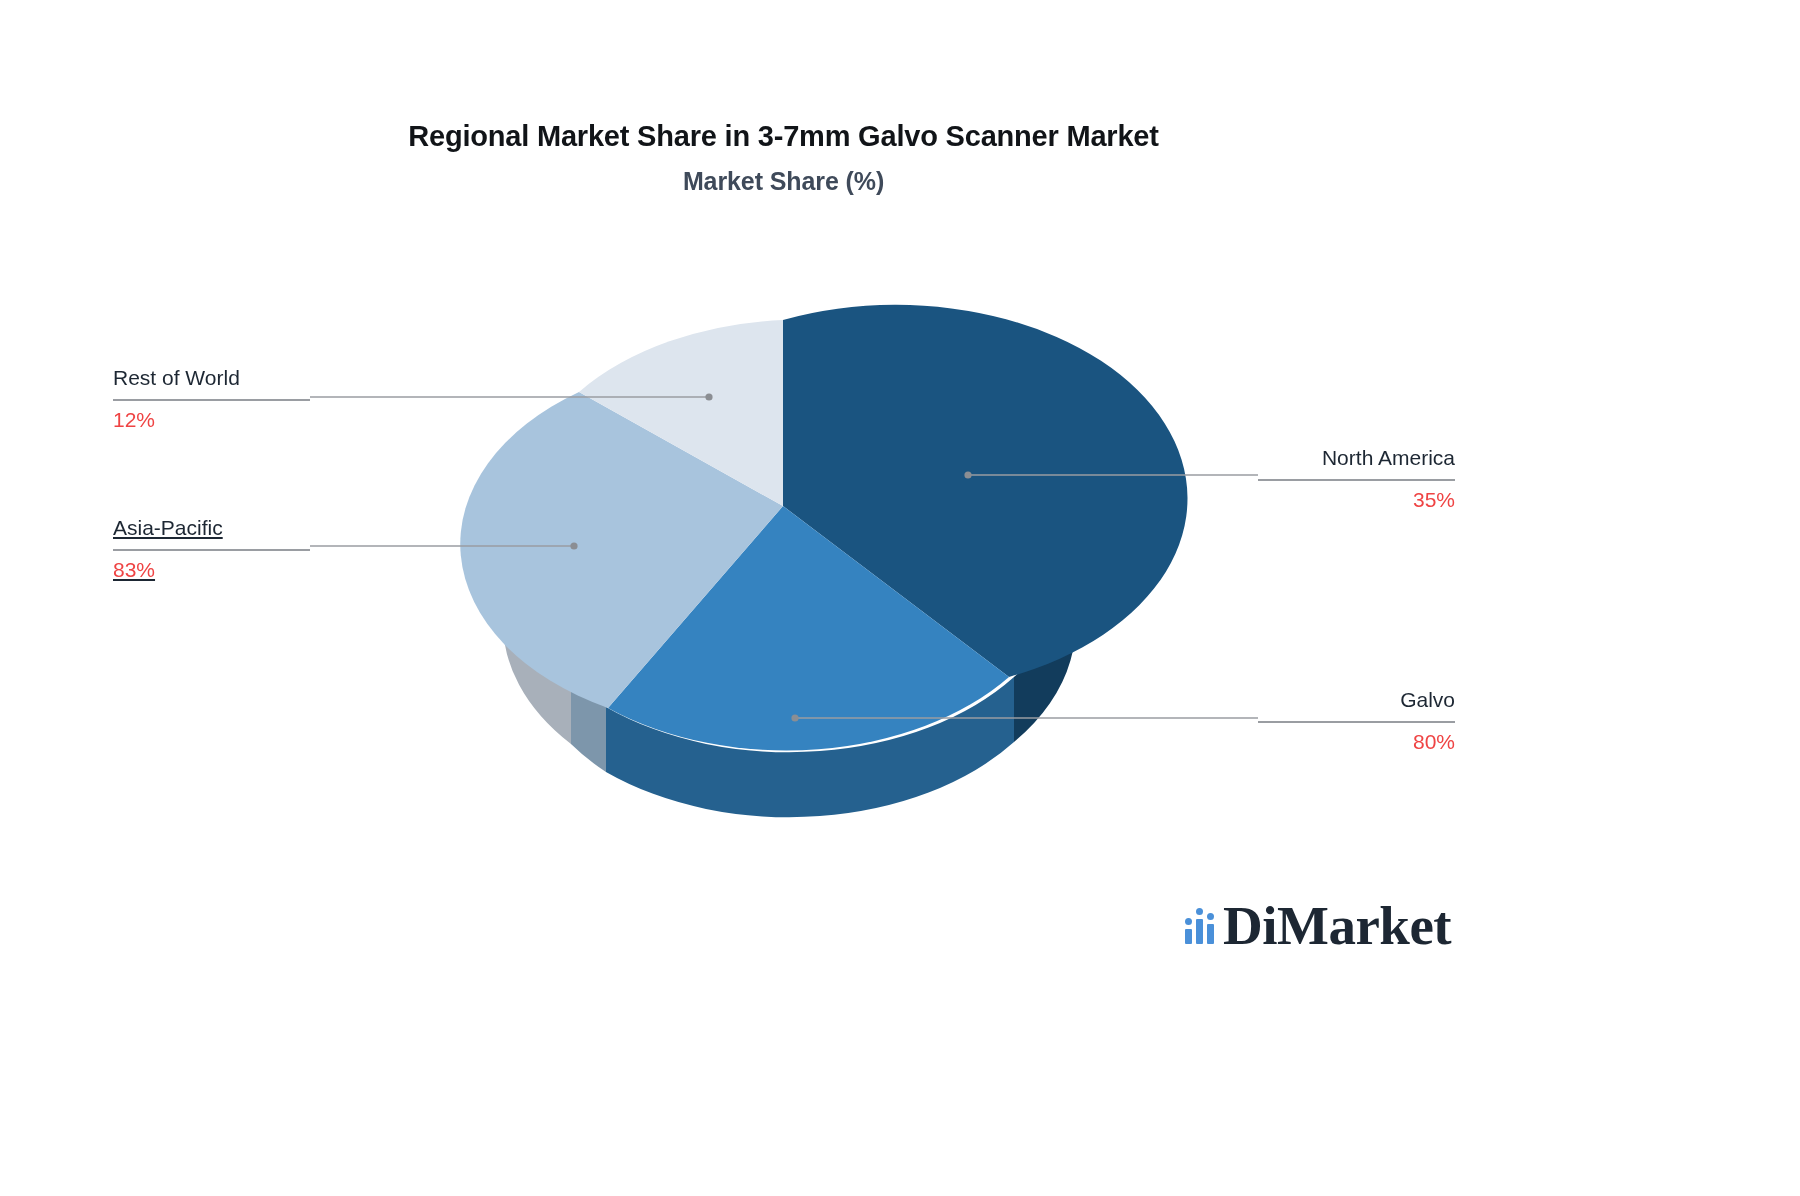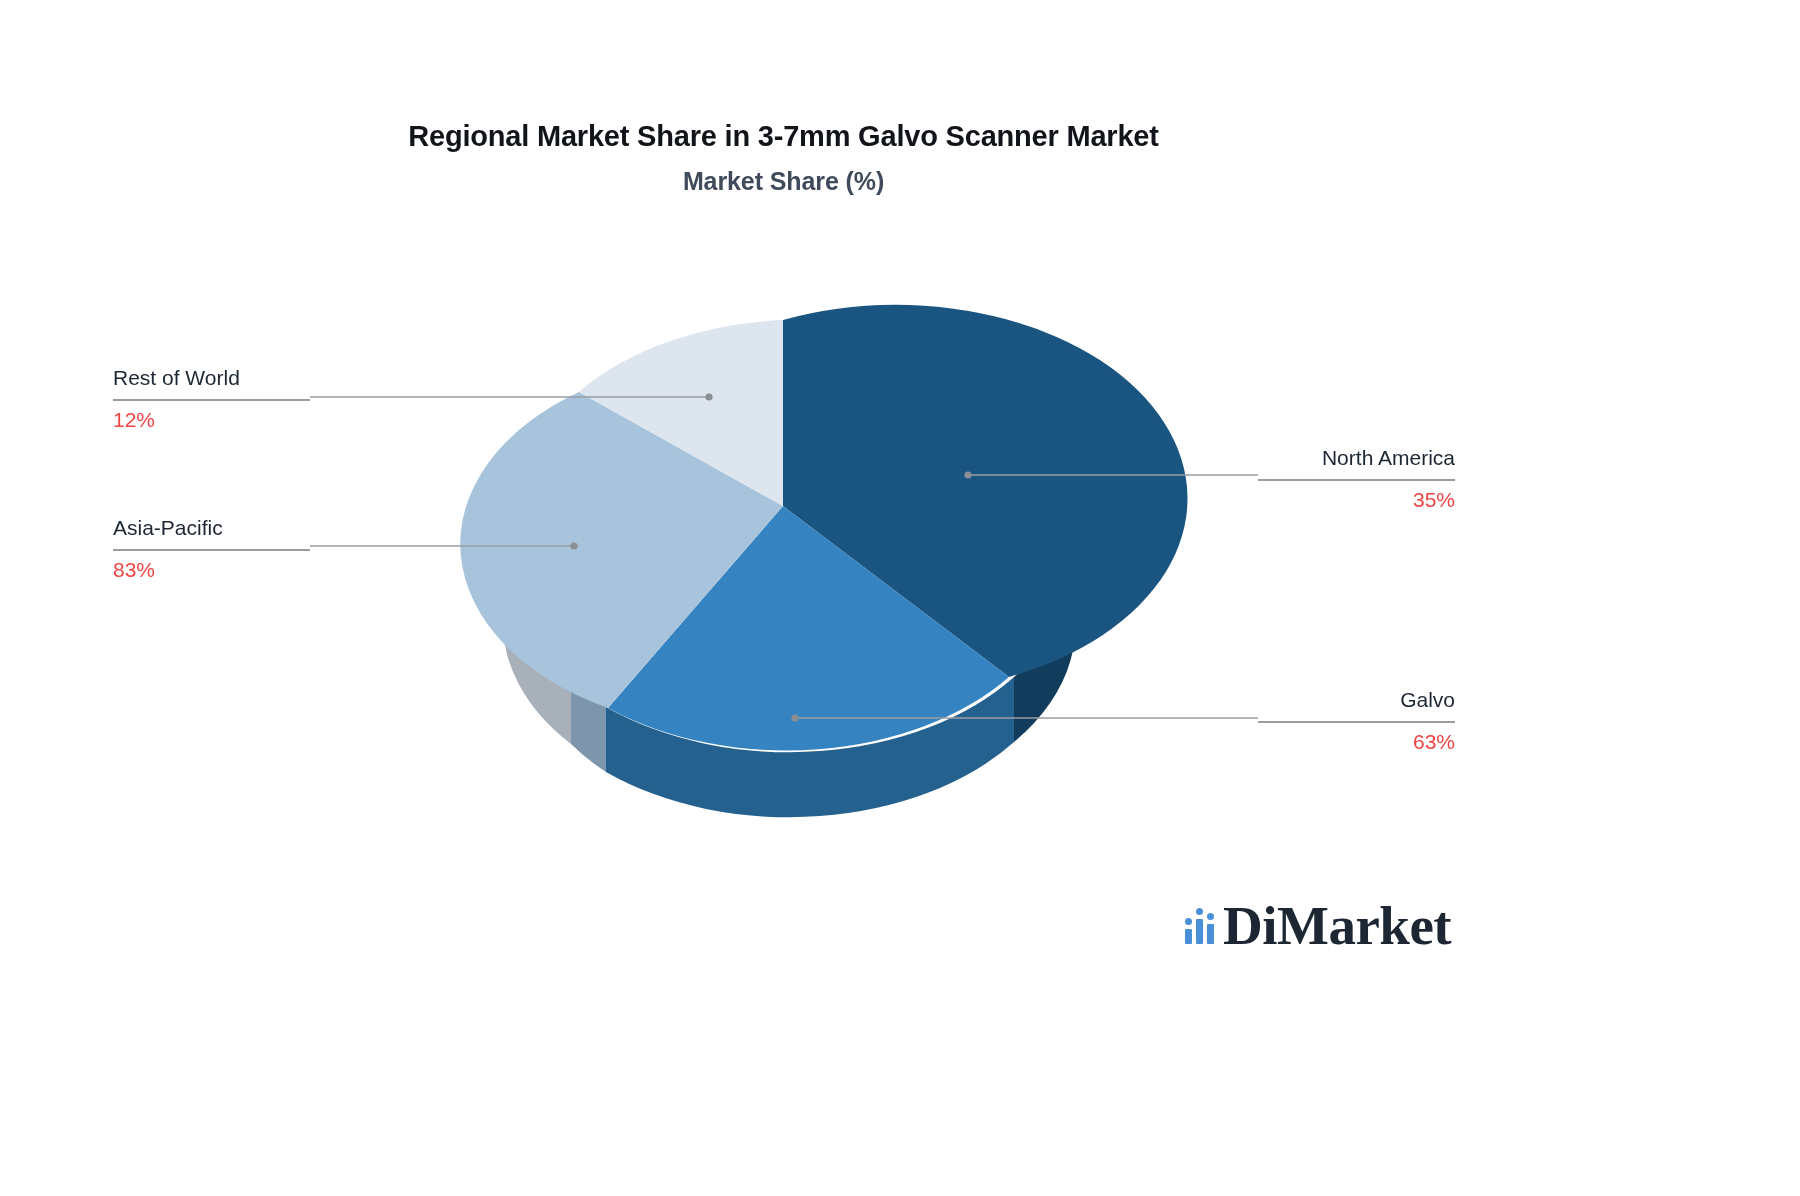--- a/index.html
+++ b/index.html
@@ -68,21 +68,21 @@
   }
   .callout .value {
     color: #ef4444;
     line-height: 24px;
     white-space: nowrap;
   }
   .callout.left { text-align: left; }
   .callout.right { text-align: right; }
 
   .callout-rest { left: 113px; top: 366px; width: 197px; }
-  .callout-apac { left: 113px; top: 516px; width: 197px; }
+  .callout-apac { left: 113px; top: 516px; width: 197px; text-decoration: underline; }
   .callout-na   { left: 1258px; top: 446px; width: 197px; }
   .callout-eu   { left: 1258px; top: 688px; width: 197px; }
 
   
   .logo {
     position: absolute;
     left: 1185px;
     top: 900px;
     display: flex;
     align-items: center;
@@ -175,21 +175,21 @@
 
   <div class="callout right callout-na">
     <div class="name">North America</div>
     <div class="rule"></div>
     <div class="value">35%</div>
   </div>
 
   <div class="callout right callout-eu">
     <div class="name">Galvo</div>
     <div class="rule"></div>
-    <div class="value">63%</div>
+    <div class="value">80%</div>
   </div>
 
   <div class="logo">
     <span class="logo-mark">
       <i class="b1"></i>
         <i class="b2"></i>
         <i class="b3"></i>
     </span>
     <span class="logo-text">DiMarket</span>
   </div>

